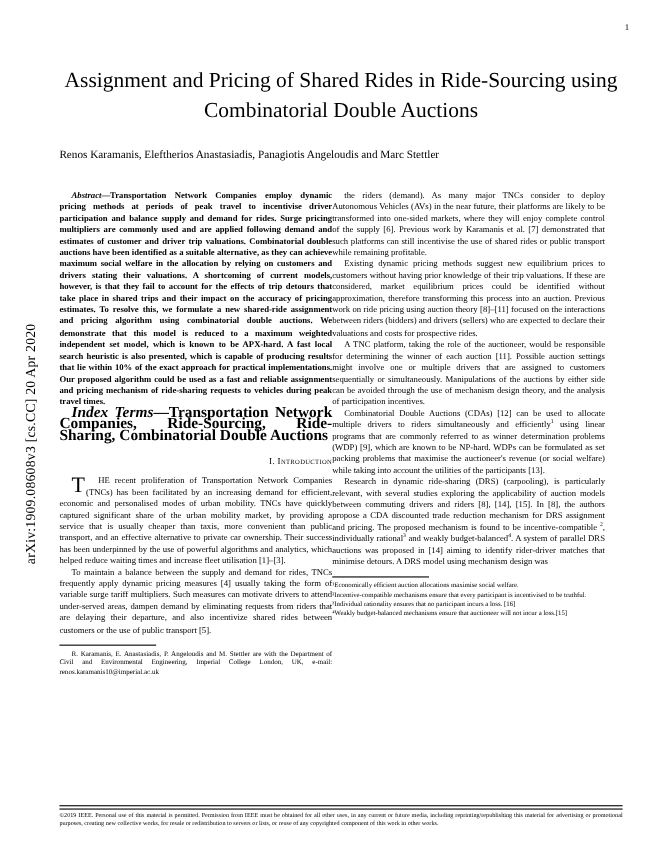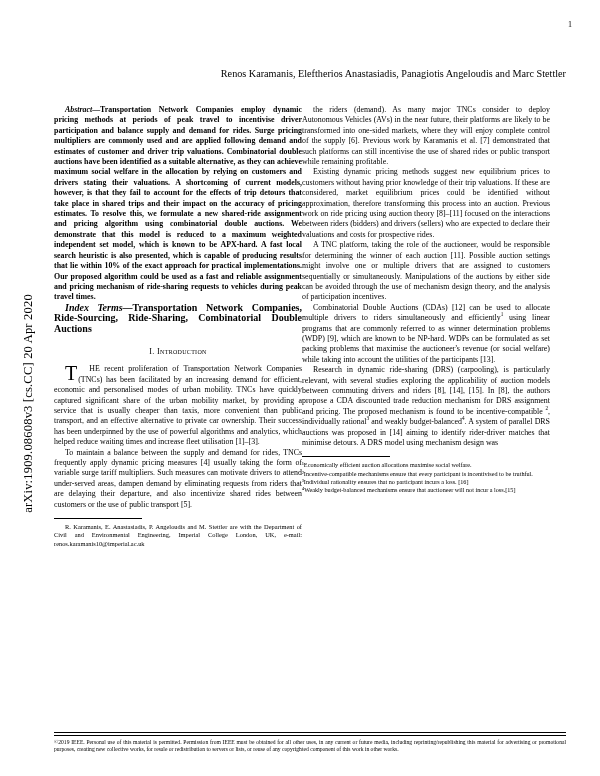--- a/index.html
+++ b/index.html
@@ -53,21 +53,21 @@
   .title {
     font-size: 19.5px;
     line-height: 27px;
     text-align: center;
     margin: 14px 0 0 0;
     padding: 0 4px;
     font-weight: normal;
     font-family: "Liberation Serif", serif;
   }
   .authors {
-    text-align: right;
+    text-align: left;
     font-size: 10.2px;
     margin-top: 22px;
     margin-bottom: 0;
   }
   .cols {
     margin-top: 26px;
     display: flex;
     width: 512px;
   }
   .col {
@@ -89,30 +89,30 @@
     margin: 0;
   }
   .abstract .lead {
     font-style: italic;
     font-weight: bold;
   }
   .indexterms {
     font-weight: bold;
     text-align: justify;
     text-indent: 11px;
-    font-size: 10px;
+    font-size: 14px;
     line-height: 10.4px;
     margin: 11px 0 0 0;
   }
   .indexterms .lead {
     font-style: italic;
     font-weight: bold;
   }
   .section-head {
-    text-align: center;
+    text-align: right;
     font-size: 8.2px;
     font-variant: small-caps;
     margin: 13px 0 7px 0;
     letter-spacing: 0.3px;
   }
   .dropcap-para {
     text-indent: 0;
   }
   .dropcap {
     float: left;
@@ -170,20 +170,21 @@
 <body>
 
 <div class="page">
 
   <div class="arxiv-stamp">arXiv:1909.08608v3  [cs.CC]  20 Apr 2020</div>
 
   <div class="page-number">1</div>
 
   <div class="content">
 
+    <h1 class="title">Assignment and Pricing of Shared Rides in Ride-Sourcing using Combinatorial Double Auctions</h1>
 
     <div class="authors">Renos Karamanis, Eleftherios Anastasiadis, Panagiotis Angeloudis and Marc Stettler</div>
 
     <div class="cols">
 
       <div class="col">
 
         <p class="abstract"><span class="lead">Abstract</span>—<span>Transportation Network Companies employ dynamic pricing methods at periods of peak travel to incentivise driver participation and balance supply and demand for rides. Surge pricing multipliers are commonly used and are applied following demand and estimates of customer and driver trip valuations. Combinatorial double auctions have been identified as a suitable alternative, as they can achieve maximum social welfare in the allocation by relying on customers and drivers stating their valuations. A shortcoming of current models, however, is that they fail to account for the effects of trip detours that take place in shared trips and their impact on the accuracy of pricing estimates. To resolve this, we formulate a new shared-ride assignment and pricing algorithm using combinatorial double auctions. We demonstrate that this model is reduced to a maximum weighted independent set model, which is known to be APX-hard. A fast local search heuristic is also presented, which is capable of producing results that lie within 10% of the exact approach for practical implementations. Our proposed algorithm could be used as a fast and reliable assignment and pricing mechanism of ride-sharing requests to vehicles during peak travel times.</span></p>
 
         <p class="indexterms"><span class="lead">Index Terms</span>—<span>Transportation Network Companies, Ride-Sourcing, Ride-Sharing, Combinatorial Double Auctions</span></p>

